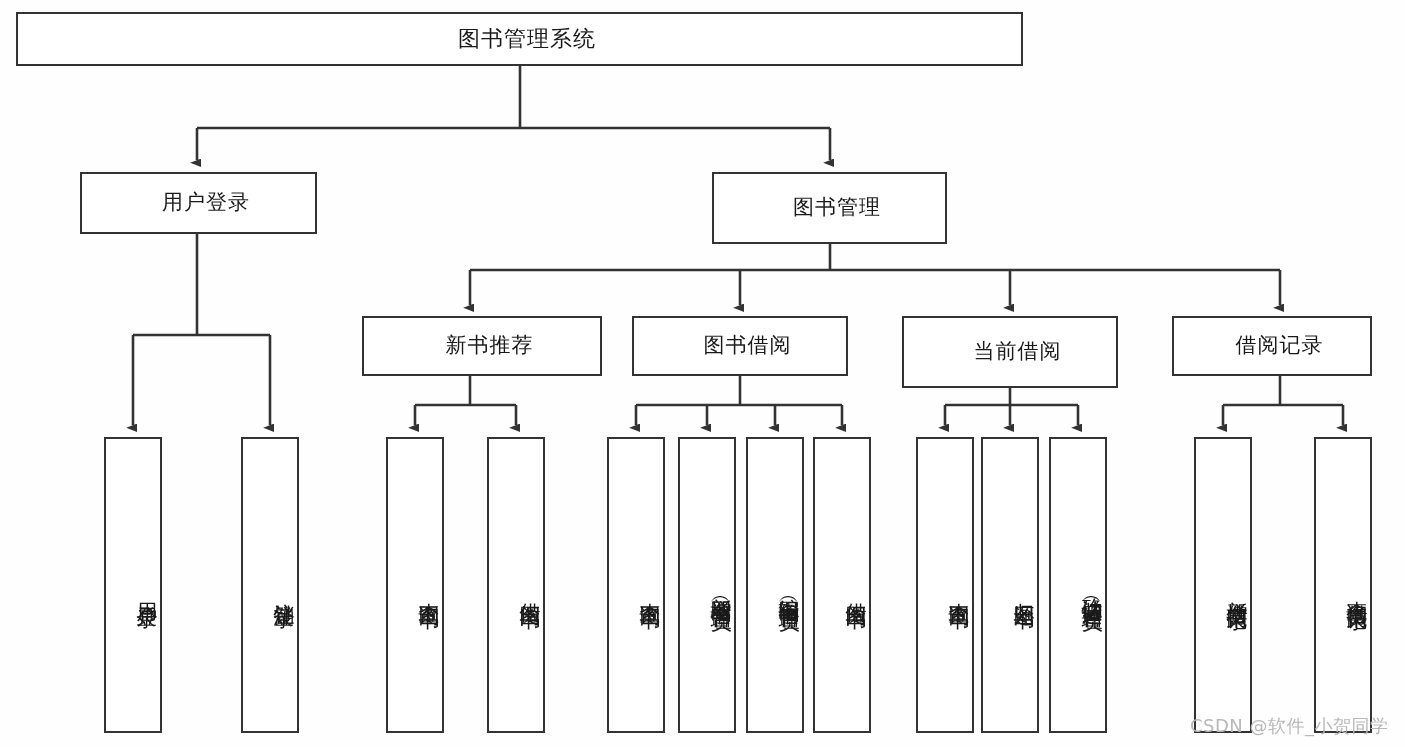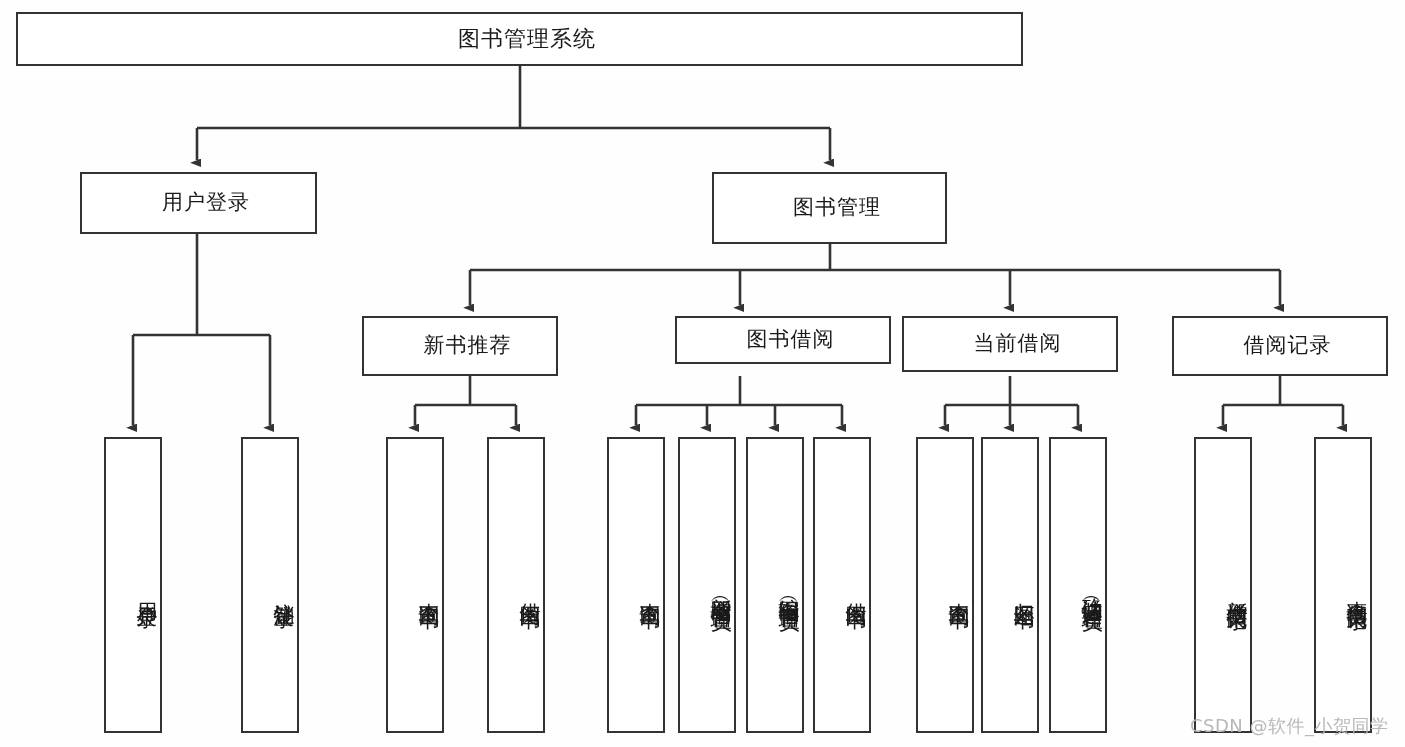--- a/index.html
+++ b/index.html
@@ -126,30 +126,30 @@
     <span>图书管理系统</span>
   </div>
 
   <div class="node node-h" style="left:80px; top:172px; width:237px; height:62px;">
     <span>用户登录</span>
   </div>
   <div class="node node-h" style="left:712px; top:172px; width:235px; height:72px;">
     <span>图书管理</span>
   </div>
 
-  <div class="node node-h" style="left:362px; top:316px; width:196px; height:60px;">
+  <div class="node node-h" style="left:362px; top:316px; width:240px; height:60px;">
     <span>新书推荐</span>
   </div>
-  <div class="node node-h" style="left:632px; top:316px; width:216px; height:48px;margin-left:43px;">
+  <div class="node node-h" style="left:632px; top:316px; width:216px; height:60px;">
     <span>图书借阅</span>
   </div>
-  <div class="node node-h" style="left:902px; top:316px; width:216px; height:56px;">
+  <div class="node node-h" style="left:902px; top:316px; width:216px; height:72px;">
     <span>当前借阅</span>
   </div>
-  <div class="node node-h" style="left:1172px; top:316px; width:216px; height:60px;">
+  <div class="node node-h" style="left:1172px; top:316px; width:200px; height:60px;">
     <span>借阅记录</span>
   </div>
 
   <div class="node node-v" style="left:104px; top:437px; width:58px; height:296px;">
     <span class="vtext">用户登录</span>
   </div>
   <div class="node node-v" style="left:241px; top:437px; width:58px; height:296px;">
     <span class="vtext">注销登录</span>
   </div>
 

